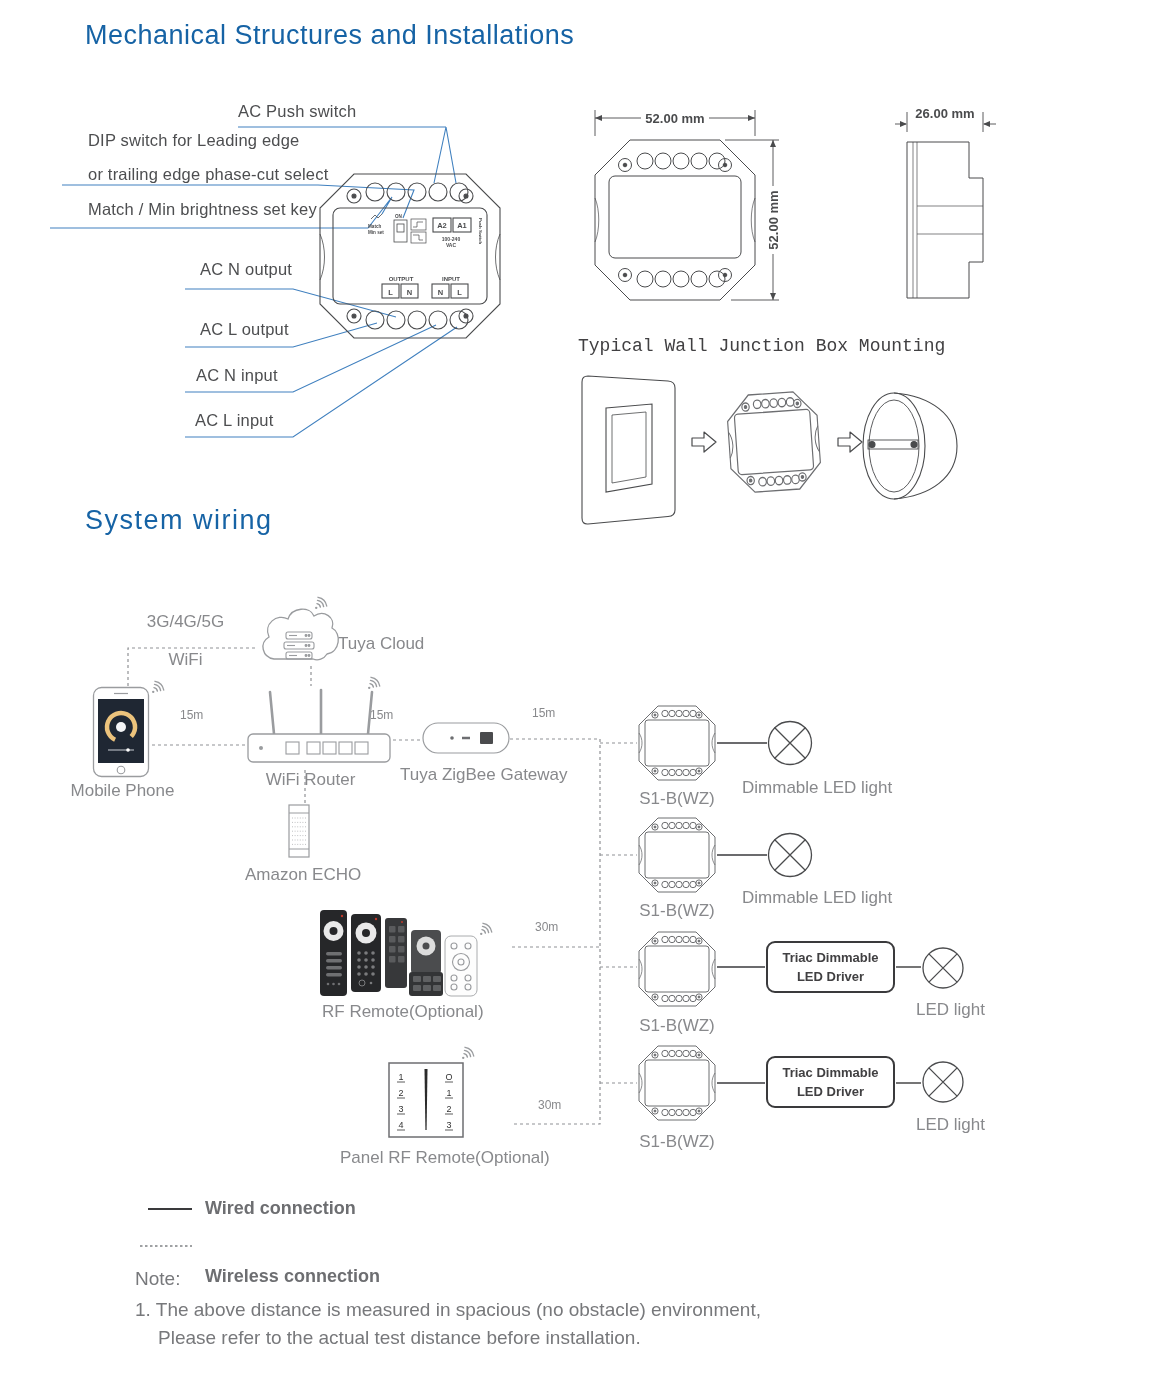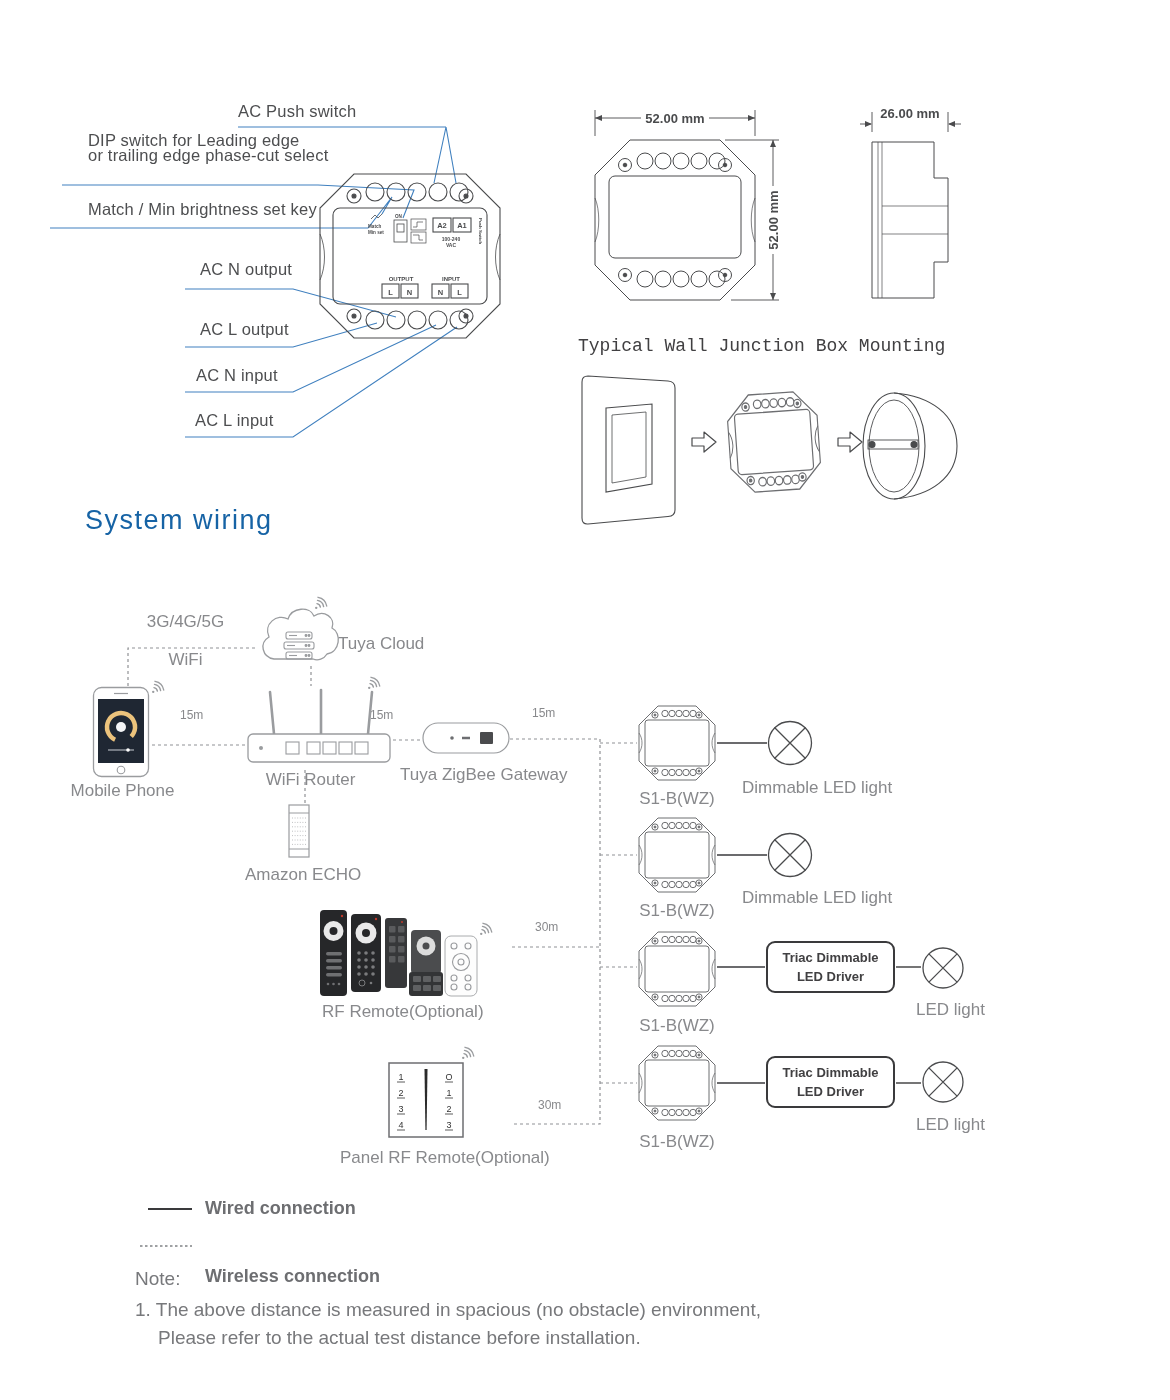--- a/index.html
+++ b/index.html
@@ -105,24 +105,25 @@
       <circle cx="943" cy="968" r="20"></circle>
         <path d="M928.9,953.9 L957.1,982.1 M957.1,953.9 L928.9,982.1"></path>
       <circle cx="943" cy="1082" r="20"></circle>
         <path d="M928.9,1067.9 L957.1,1096.1 M957.1,1067.9 L928.9,1096.1"></path>
     </g>
 
     <path d="M148,1209 H192" stroke="#3a3a3c" stroke-width="2"></path>
     <path d="M140,1246 H192" stroke="#808285" stroke-width="1.5" stroke-dasharray="2.5,2.5"></path>
   </svg>
 
+  <div class="abs h-blue" style="left:85px;top:20px;">Mechanical Structures and Installations</div>
 
   <div class="abs mlabel" style="left:238px;top:102px;">AC Push switch</div>
   <div class="abs mlabel" style="left:88px;top:131px;">DIP switch for Leading edge</div>
-  <div class="abs mlabel" style="left:88px;top:146px;text-align:center;">or trailing edge phase-cut select</div>
+  <div class="abs mlabel" style="left:88px;top:165px;text-align:center;">or trailing edge phase-cut select</div>
   <div class="abs mlabel" style="left:88px;top:200px;">Match / Min brightness set key</div>
   <div class="abs mlabel" style="left:200px;top:260px;">AC N output</div>
   <div class="abs mlabel" style="left:200px;top:320px;">AC L output</div>
   <div class="abs mlabel" style="left:196px;top:366px;">AC N input</div>
   <div class="abs mlabel" style="left:195px;top:411px;">AC L input</div>
 
   <div class="abs" style="left:318px;top:172px;">
     <svg width="184" height="168" viewBox="0 0 184 168" fill="none" stroke="#4a4b4d" stroke-width="1.1">
       <path d="M36,2 L148,2 L182,36 L182,132 L148,166 L36,166 L2,132 L2,36 Z"></path>
       <path d="M2,62 C8,76 8,94 2,108 M182,62 C176,76 176,94 182,108" stroke-width=".8"></path>
@@ -214,21 +215,21 @@
       <g stroke-width=".9">
         <path d="M142,42 H196 M148,202 H196"></path>
         <path d="M190,42 V88 M190,156 V202"></path>
         <polygon points="190,42 187,49 193,49" fill="#4a4b4d" stroke="none"></polygon>
         <polygon points="190,202 187,195 193,195" fill="#4a4b4d" stroke="none"></polygon>
       </g>
       <text transform="translate(194.5,122) rotate(-90)" text-anchor="middle" class="dimtxt" stroke="none">52.00 mm</text>
     </svg>
   </div>
 
-  <div class="abs" style="left:858px;top:98px;text-align:center;">
+  <div class="abs" style="left:893px;top:98px;text-align:center;">
     <svg width="112" height="215" viewBox="0 0 112 215" fill="none" stroke="#4a4b4d" stroke-width="1">
       <path d="M14,44 L76,44 L76,80 L90,80 L90,164 L76,164 L76,200 L14,200 Z"></path>
       <path d="M20,44 V200 M24,44 V200" stroke-width=".7"></path>
       <path d="M24,108 H90 M24,136 H90" stroke-width=".7"></path>
       <g stroke-width=".9">
         <path d="M14,14 V34 M90,14 V34"></path>
         <path d="M2,26 H13 M91,26 H103"></path>
         <polygon points="14,26 7,23 7,29" fill="#4a4b4d" stroke="none"></polygon>
         <polygon points="90,26 97,23 97,29" fill="#4a4b4d" stroke="none"></polygon>
       </g>

